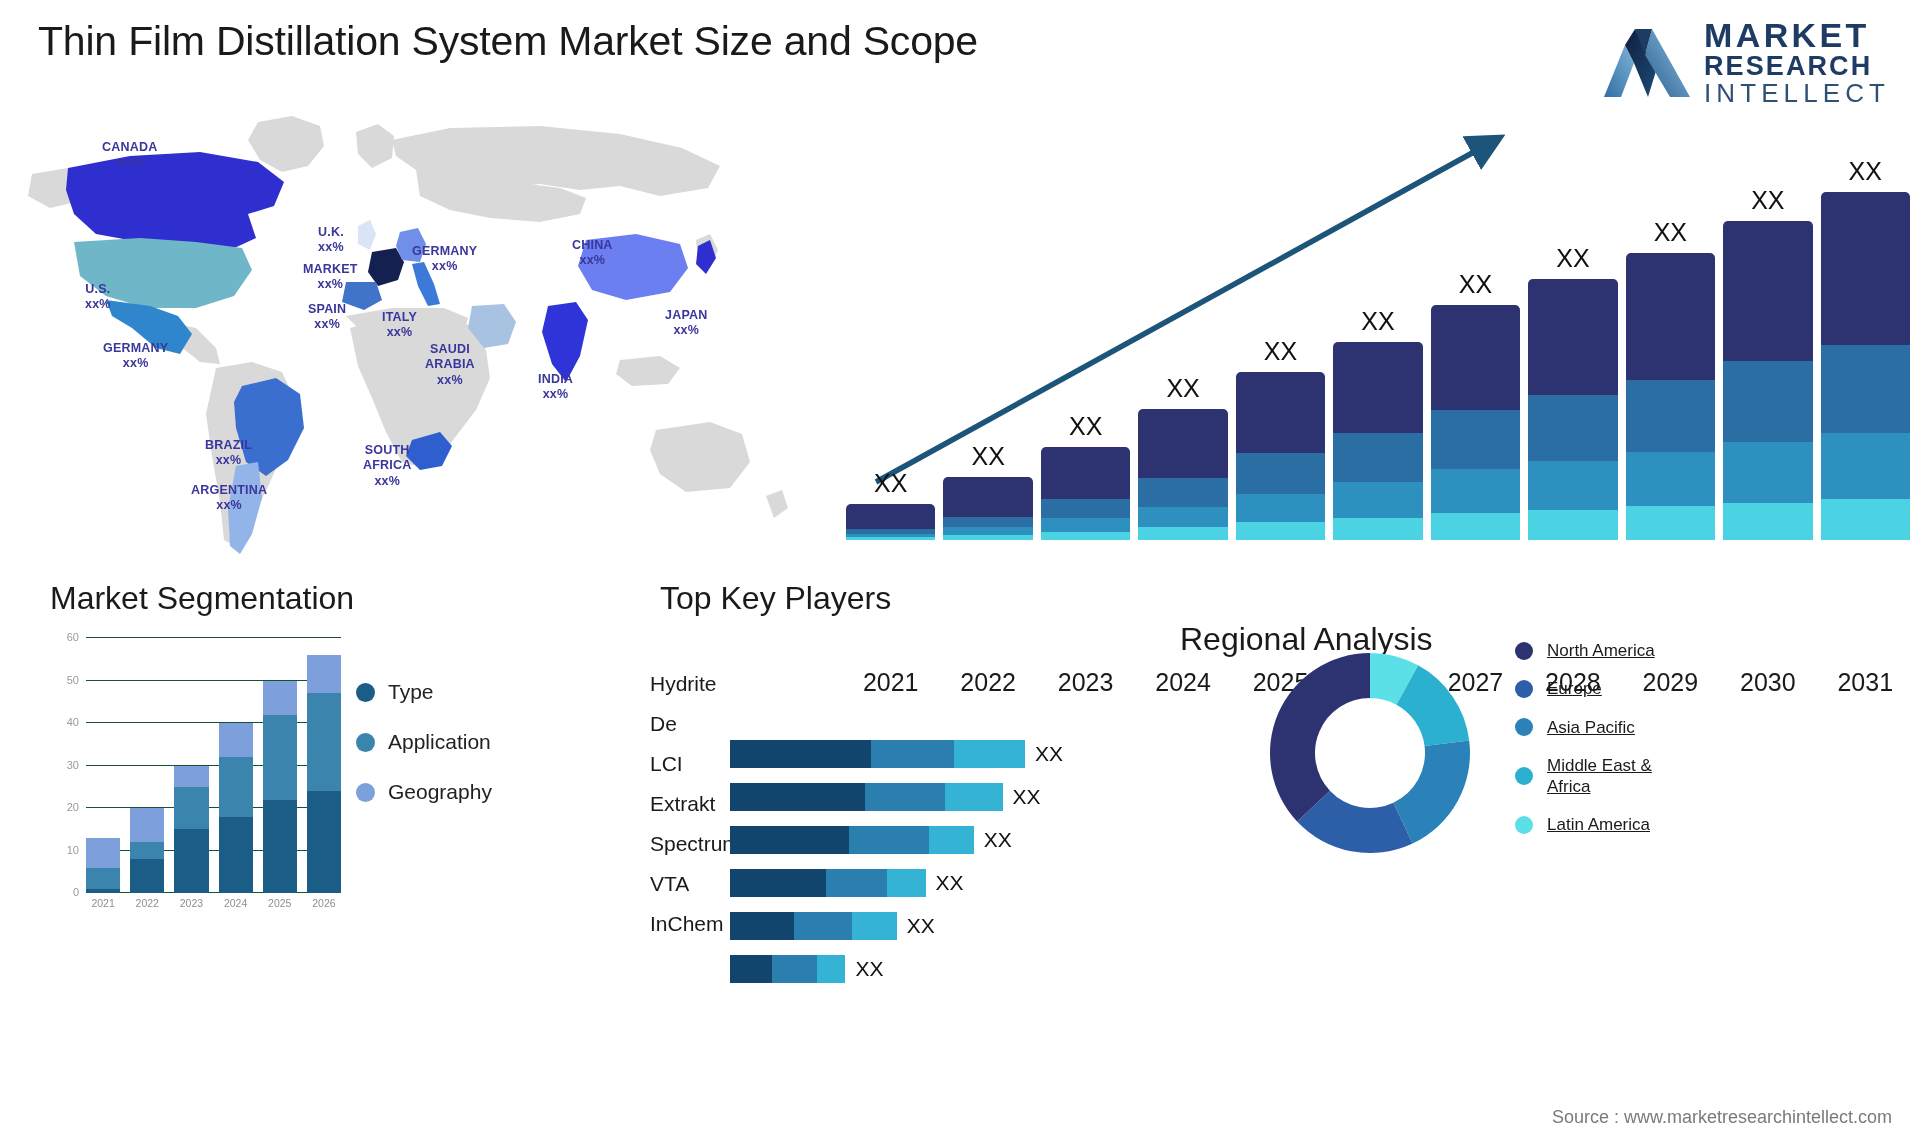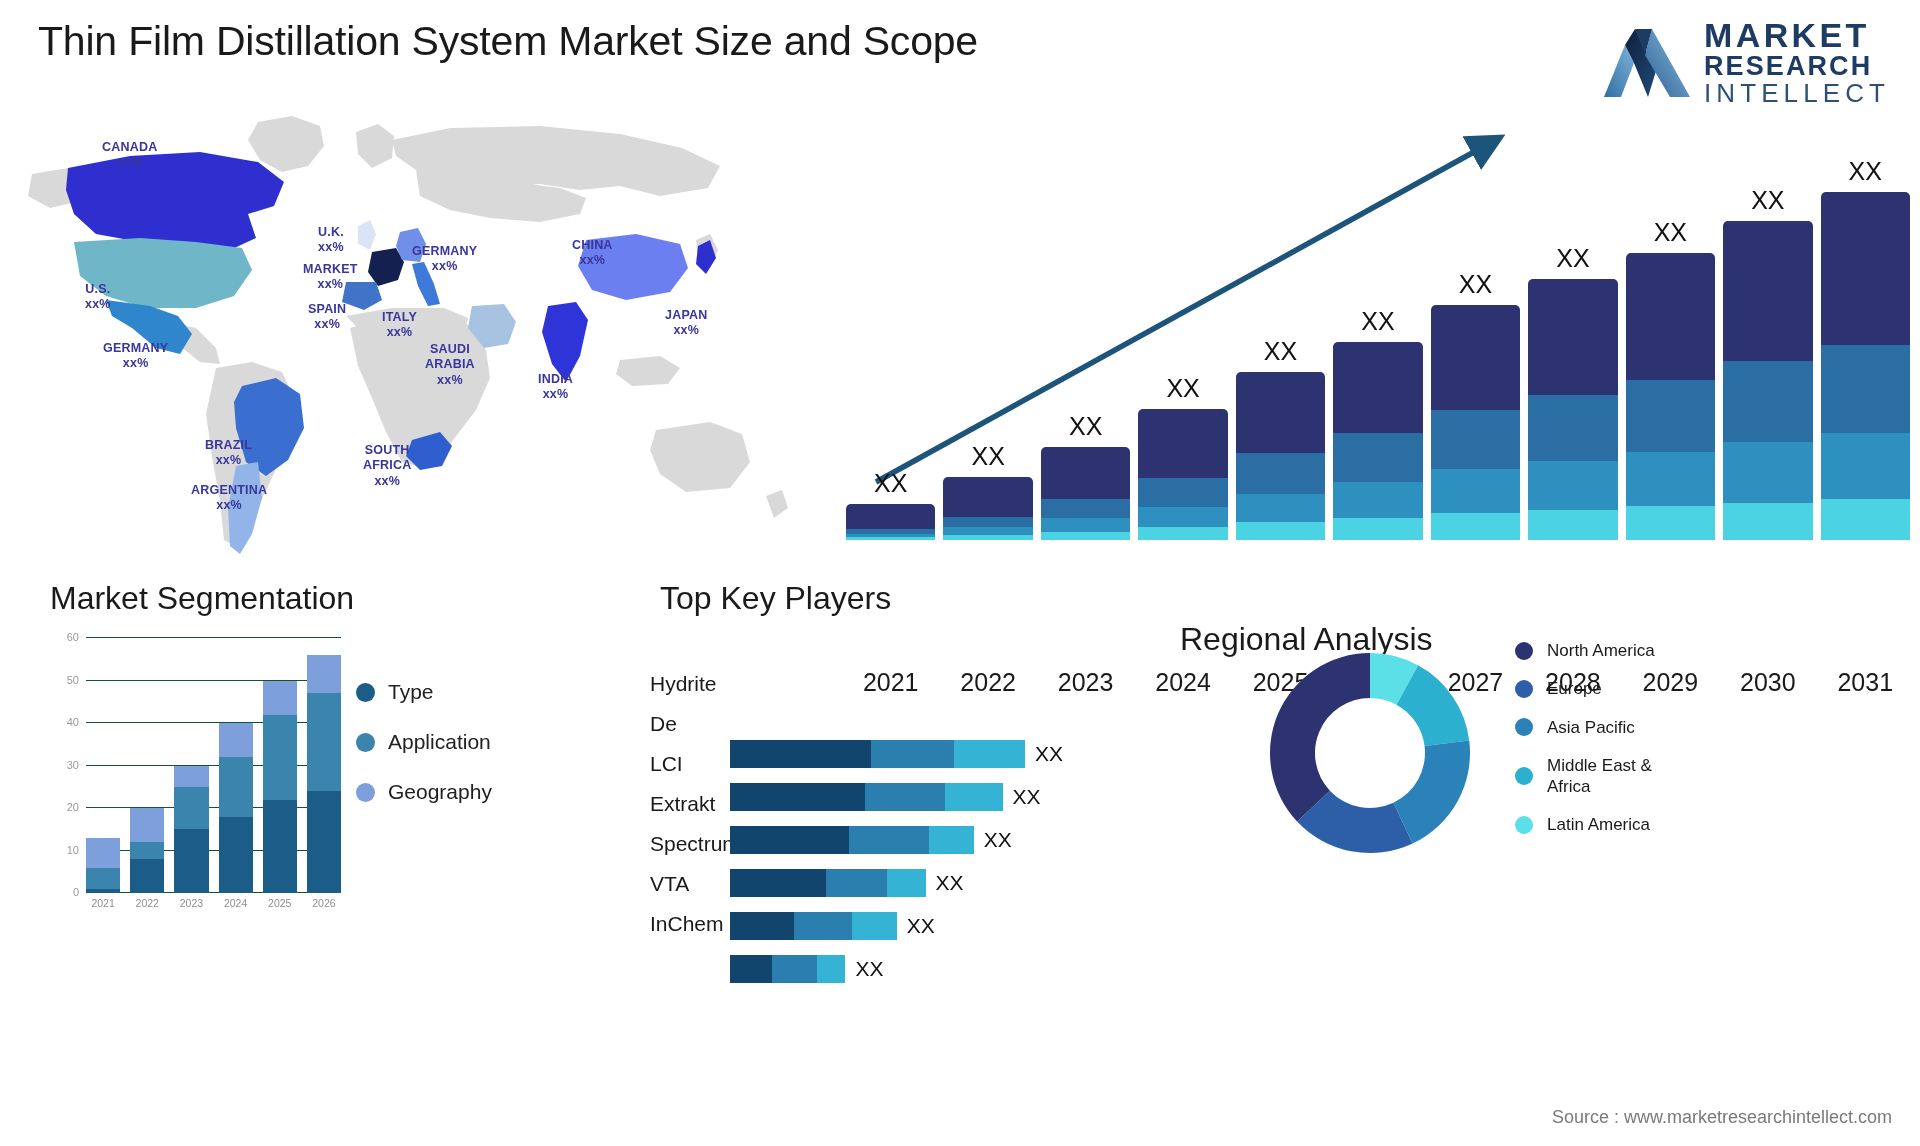--- a/index.html
+++ b/index.html
@@ -70,21 +70,21 @@
   .pbar { height:28px; display:flex; }
   .pseg { height:100%; }
   .pbar-val { margin-left:10px; font-size:21px; color:#111; }
 
   
   #regional { position:absolute; left:1170px; top:620px; width:730px; height:320px; }
   #donut { position:absolute; left:75px; top:8px; width:250px; height:250px; }
   #donut-legend { position:absolute; left:345px; top:20px; display:flex; flex-direction:column; gap:17px; }
   .reg-leg-item { display:flex; align-items:center; gap:14px; }
   .reg-dot { width:18px; height:18px; border-radius:50%; flex:none; }
-  .reg-leg-label { font-size:17px; color:#1a1a1a; line-height:1.25; }
+  .reg-leg-label { font-size:17px; color:#1a1a1a; line-height:1.25;text-decoration:underline; }
 
   
   #source-note { position:absolute; right:28px; bottom:18px; font-size:18px; color:#7a7a7a; }
 </style>
 </head>
 <body>
 
 <div class="page">
 
   <div id="page-title">Thin Film Distillation System Market Size and Scope</div>

